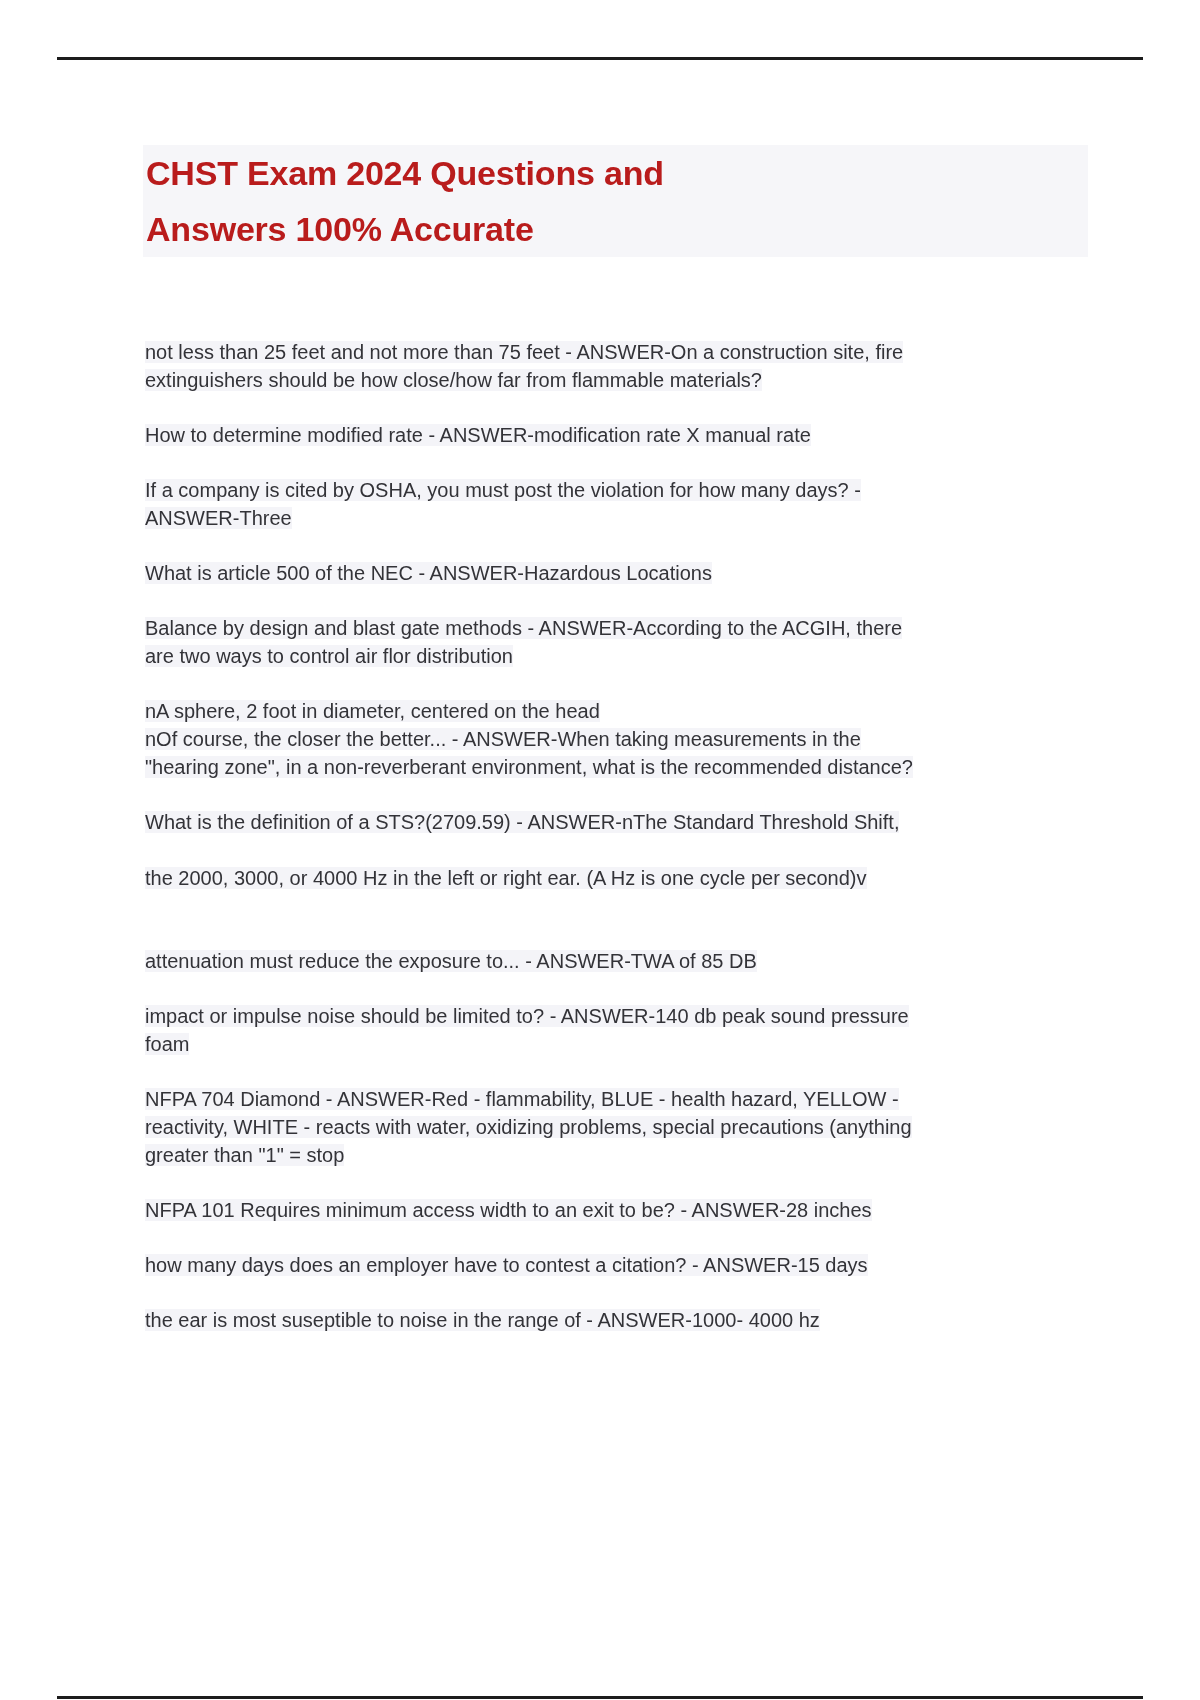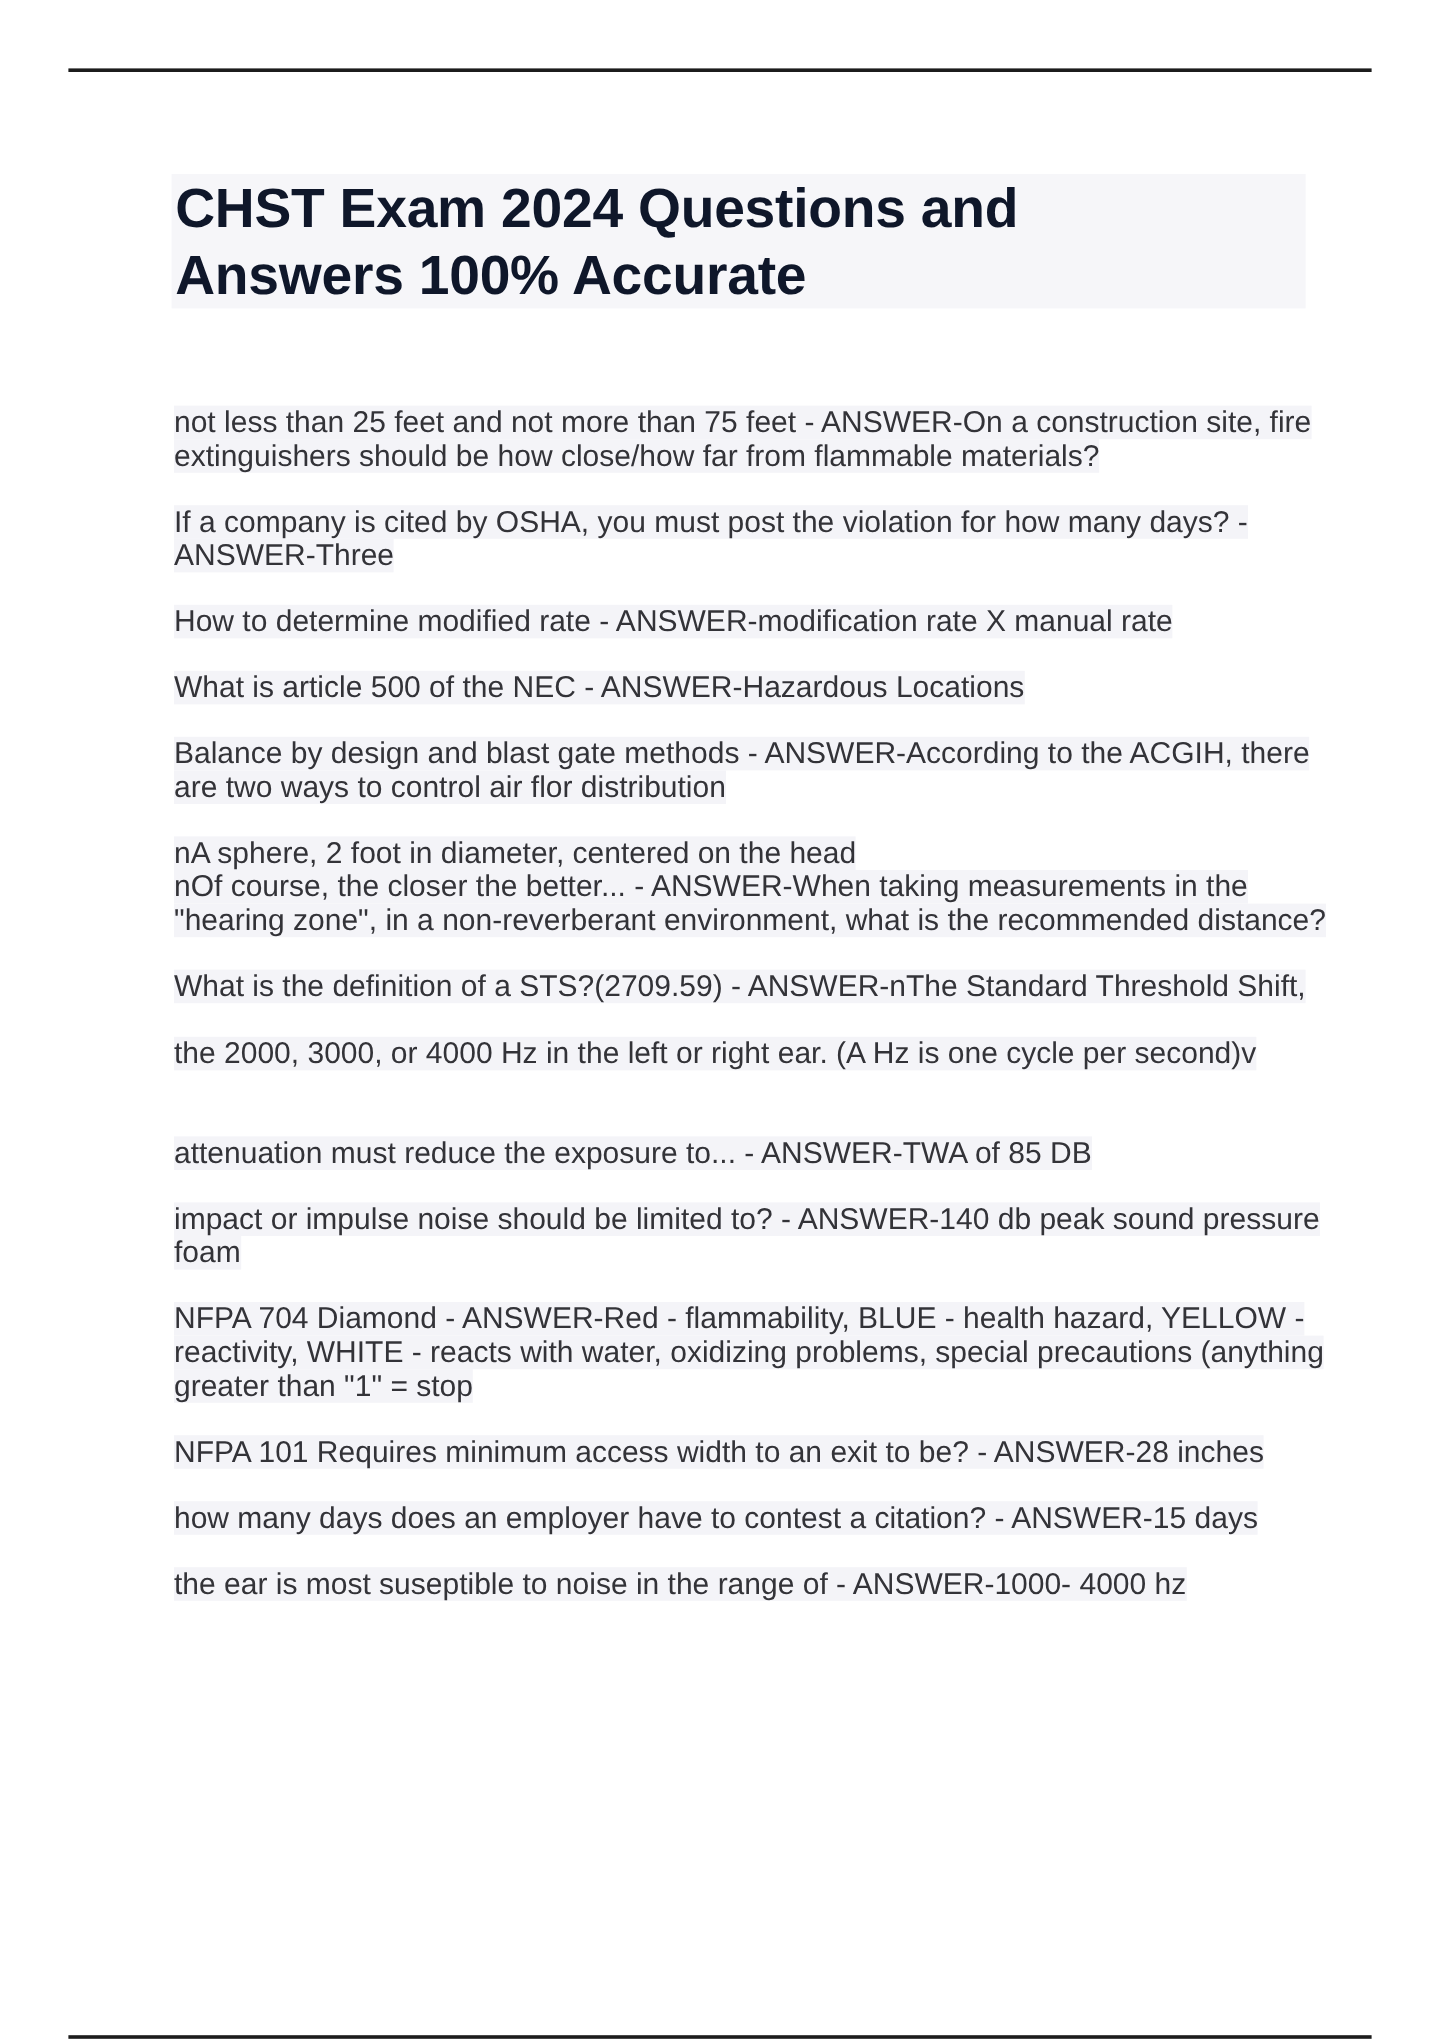--- a/index.html
+++ b/index.html
@@ -31,35 +31,35 @@
       top: 145px;
       width: 945px;
       height: 112px;
       background: #f6f6f9;
     }
     .title {
       margin: 0;
       padding: 0 0 0 3px;
       font-family: "Liberation Sans", sans-serif;
       font-weight: bold;
-      font-size: 46px;
+      font-size: 34px;
       line-height: 56px;
-      color: #0f172a;
+      color: #b91c1c;
       letter-spacing: -0.2px;
     }
 
     .content {
       position: absolute;
       left: 145px;
       top: 338px;
       width: 960px;
     }
     .qa {
       margin: 0 0 27px 0;
-      font-size: 25px;
+      font-size: 20px;
       line-height: 28px;
       color: #333338;
     }
     .qa .line {
       display: inline;
       background: #f4f4f8;
       box-decoration-break: clone;
       -webkit-box-decoration-break: clone;
     }
   </style>
@@ -76,26 +76,26 @@
 </div>
 
 <div class="content">
 
   <p class="qa">
     <span class="line">not less than 25 feet and not more than 75 feet - ANSWER-On a construction site, fire</span><br>
     <span class="line">extinguishers should be how close/how far from flammable materials?</span>
   </p>
 
   <p class="qa">
-    <span class="line">If a company is cited by OSHA, you must post the violation for how many days? -</span><br>
-    <span class="line">ANSWER-Three</span>
+    <span class="line">How to determine modified rate - ANSWER-modification rate X manual rate</span>
   </p>
 
   <p class="qa">
-    <span class="line">How to determine modified rate - ANSWER-modification rate X manual rate</span>
+    <span class="line">If a company is cited by OSHA, you must post the violation for how many days? -</span><br>
+    <span class="line">ANSWER-Three</span>
   </p>
 
   <p class="qa">
     <span class="line">What is article 500 of the NEC - ANSWER-Hazardous Locations</span>
   </p>
 
   <p class="qa">
     <span class="line">Balance by design and blast gate methods - ANSWER-According to the ACGIH, there</span><br>
     <span class="line">are two ways to control air flor distribution</span>
   </p>

